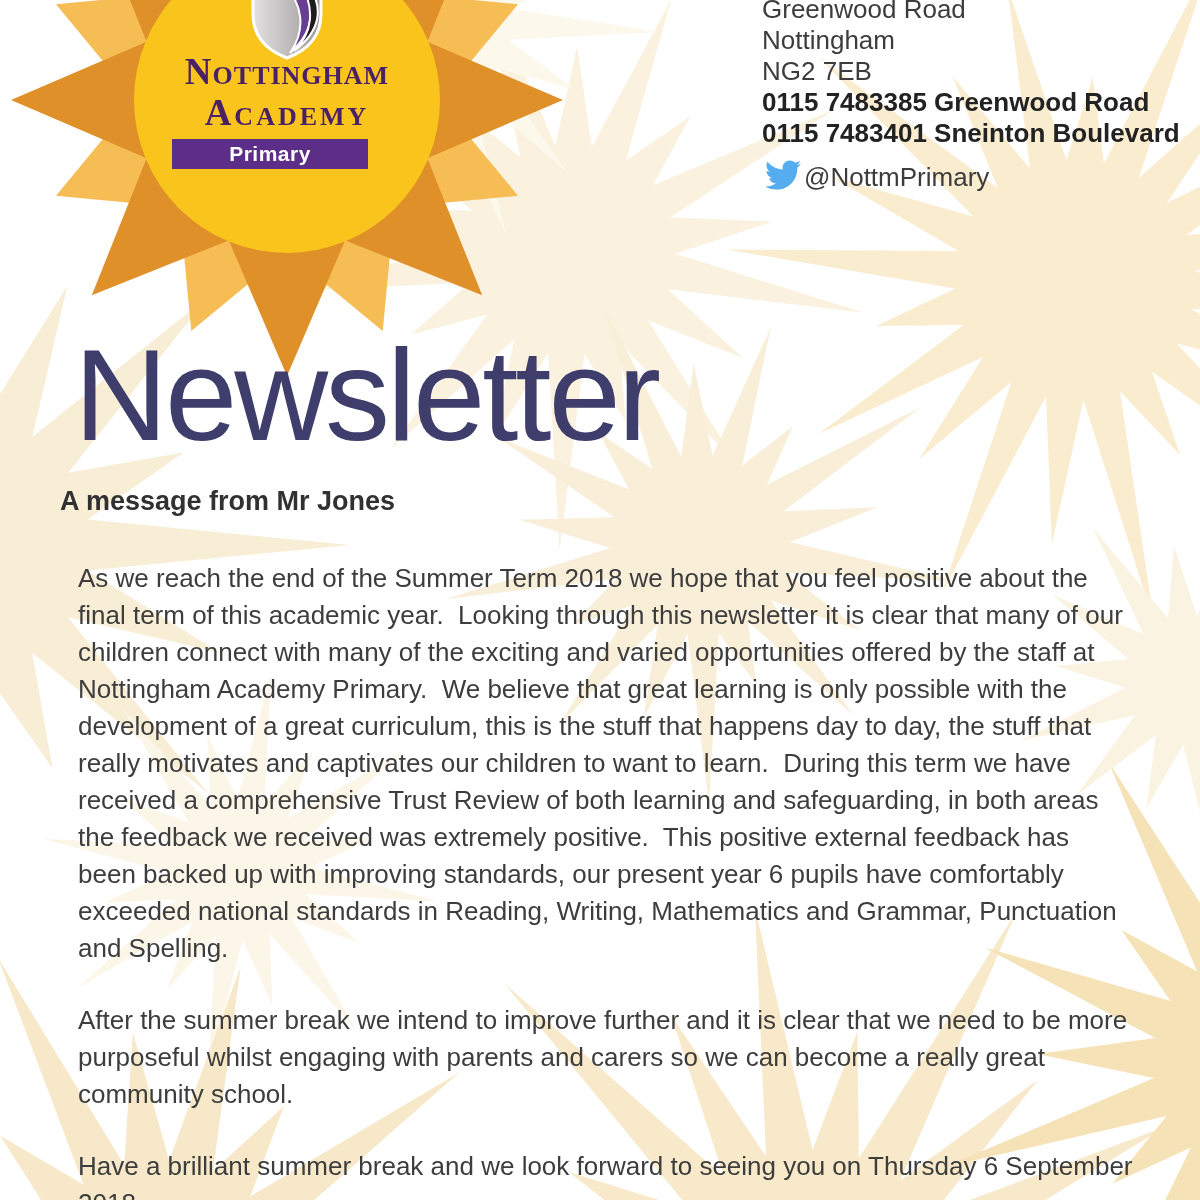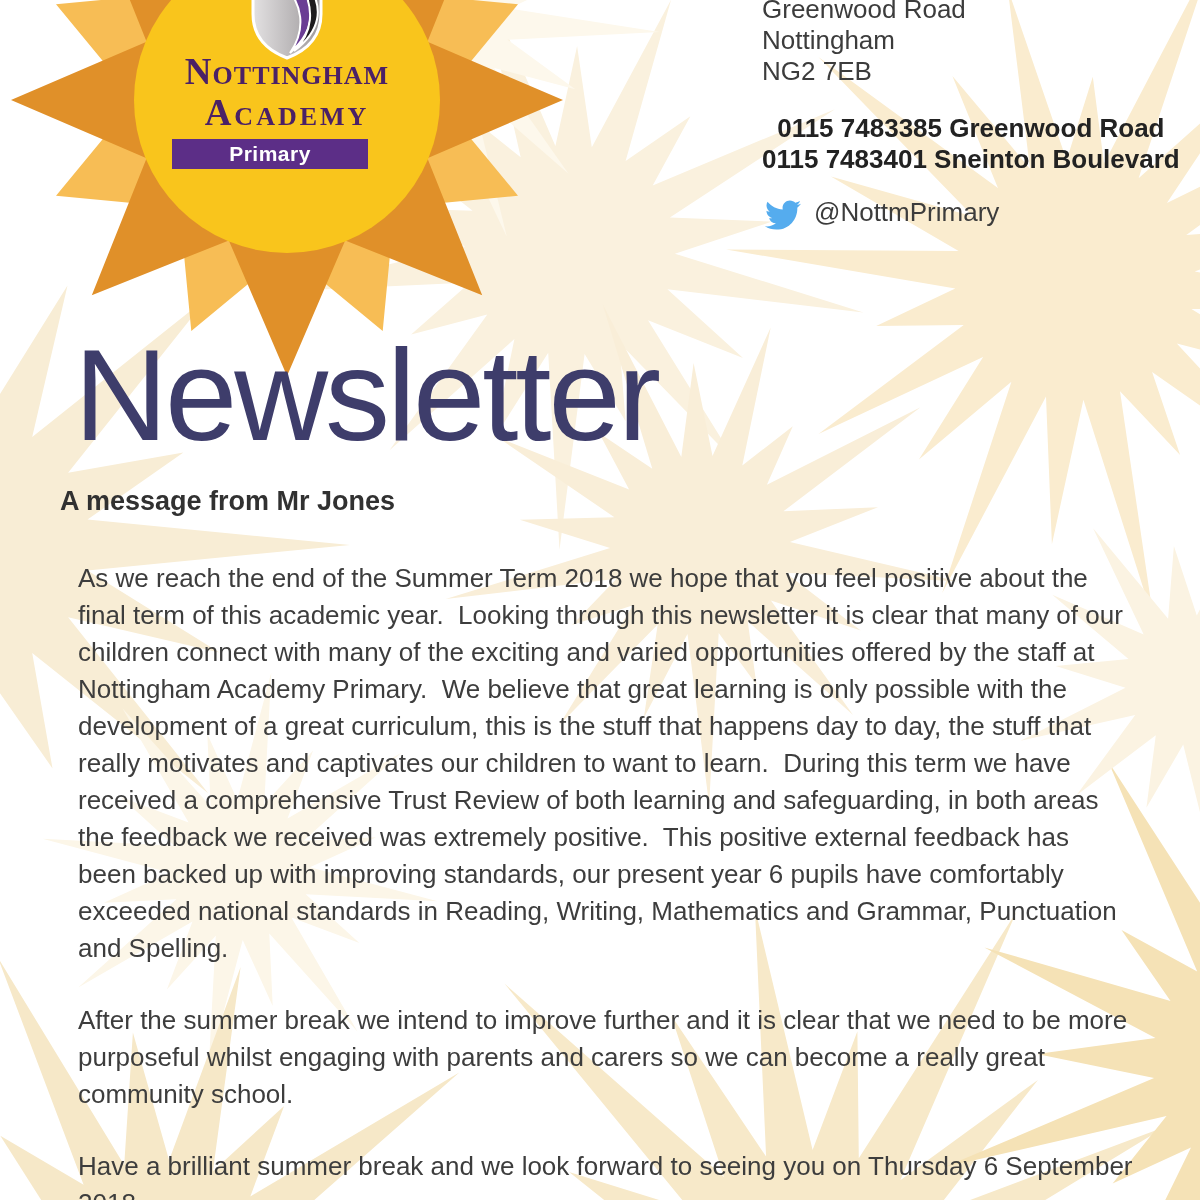--- a/index.html
+++ b/index.html
@@ -27,22 +27,22 @@
     position: absolute; left: 172px; top: 139px; width: 196px; height: 30px;
     z-index: 2; background: #5c2e87; color: #ffffff;
     font-size: 21px; font-weight: bold; text-align: center;
     line-height: 30px; letter-spacing: 0.5px;
   }
 
   .contact {
     position: absolute; left: 762px; top: -6px; z-index: 2;
     font-size: 26px; line-height: 31px; color: #3c3c3c;
   }
-  .contact .phones { margin-top: 26px; font-weight: bold; color: #222222; text-align: center; }
-  .twitter-row { margin-top: 22px; display: flex; align-items: flex-start; gap: 10px; height: 40px; }
+  .contact .phones { font-weight: bold; color: #222222; }
+  .twitter-row { margin-top: 4px; display: flex; align-items: flex-end; height: 40px; }
   .twitter-row svg { width: 42px; height: 36px; }
   .twitter-handle { color: #3c3c3c; }
   .website { margin-top: 3px; }
 
   .masthead {
     position: absolute; left: 74px; top: 330px; z-index: 2;
     font-size: 130px; font-weight: normal; color: #3e3d6b;
     letter-spacing: -3px; line-height: 1;
   }
 

